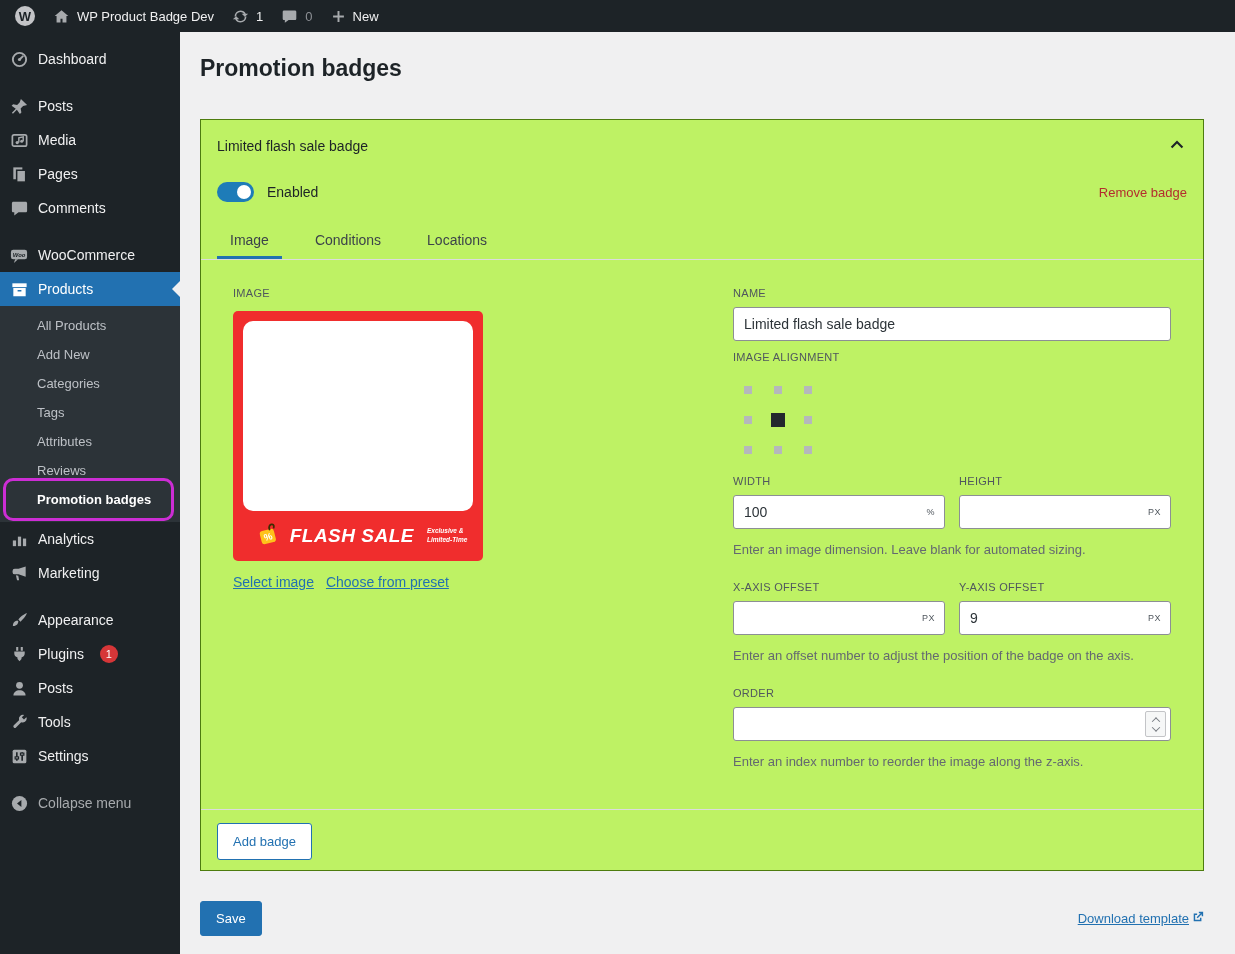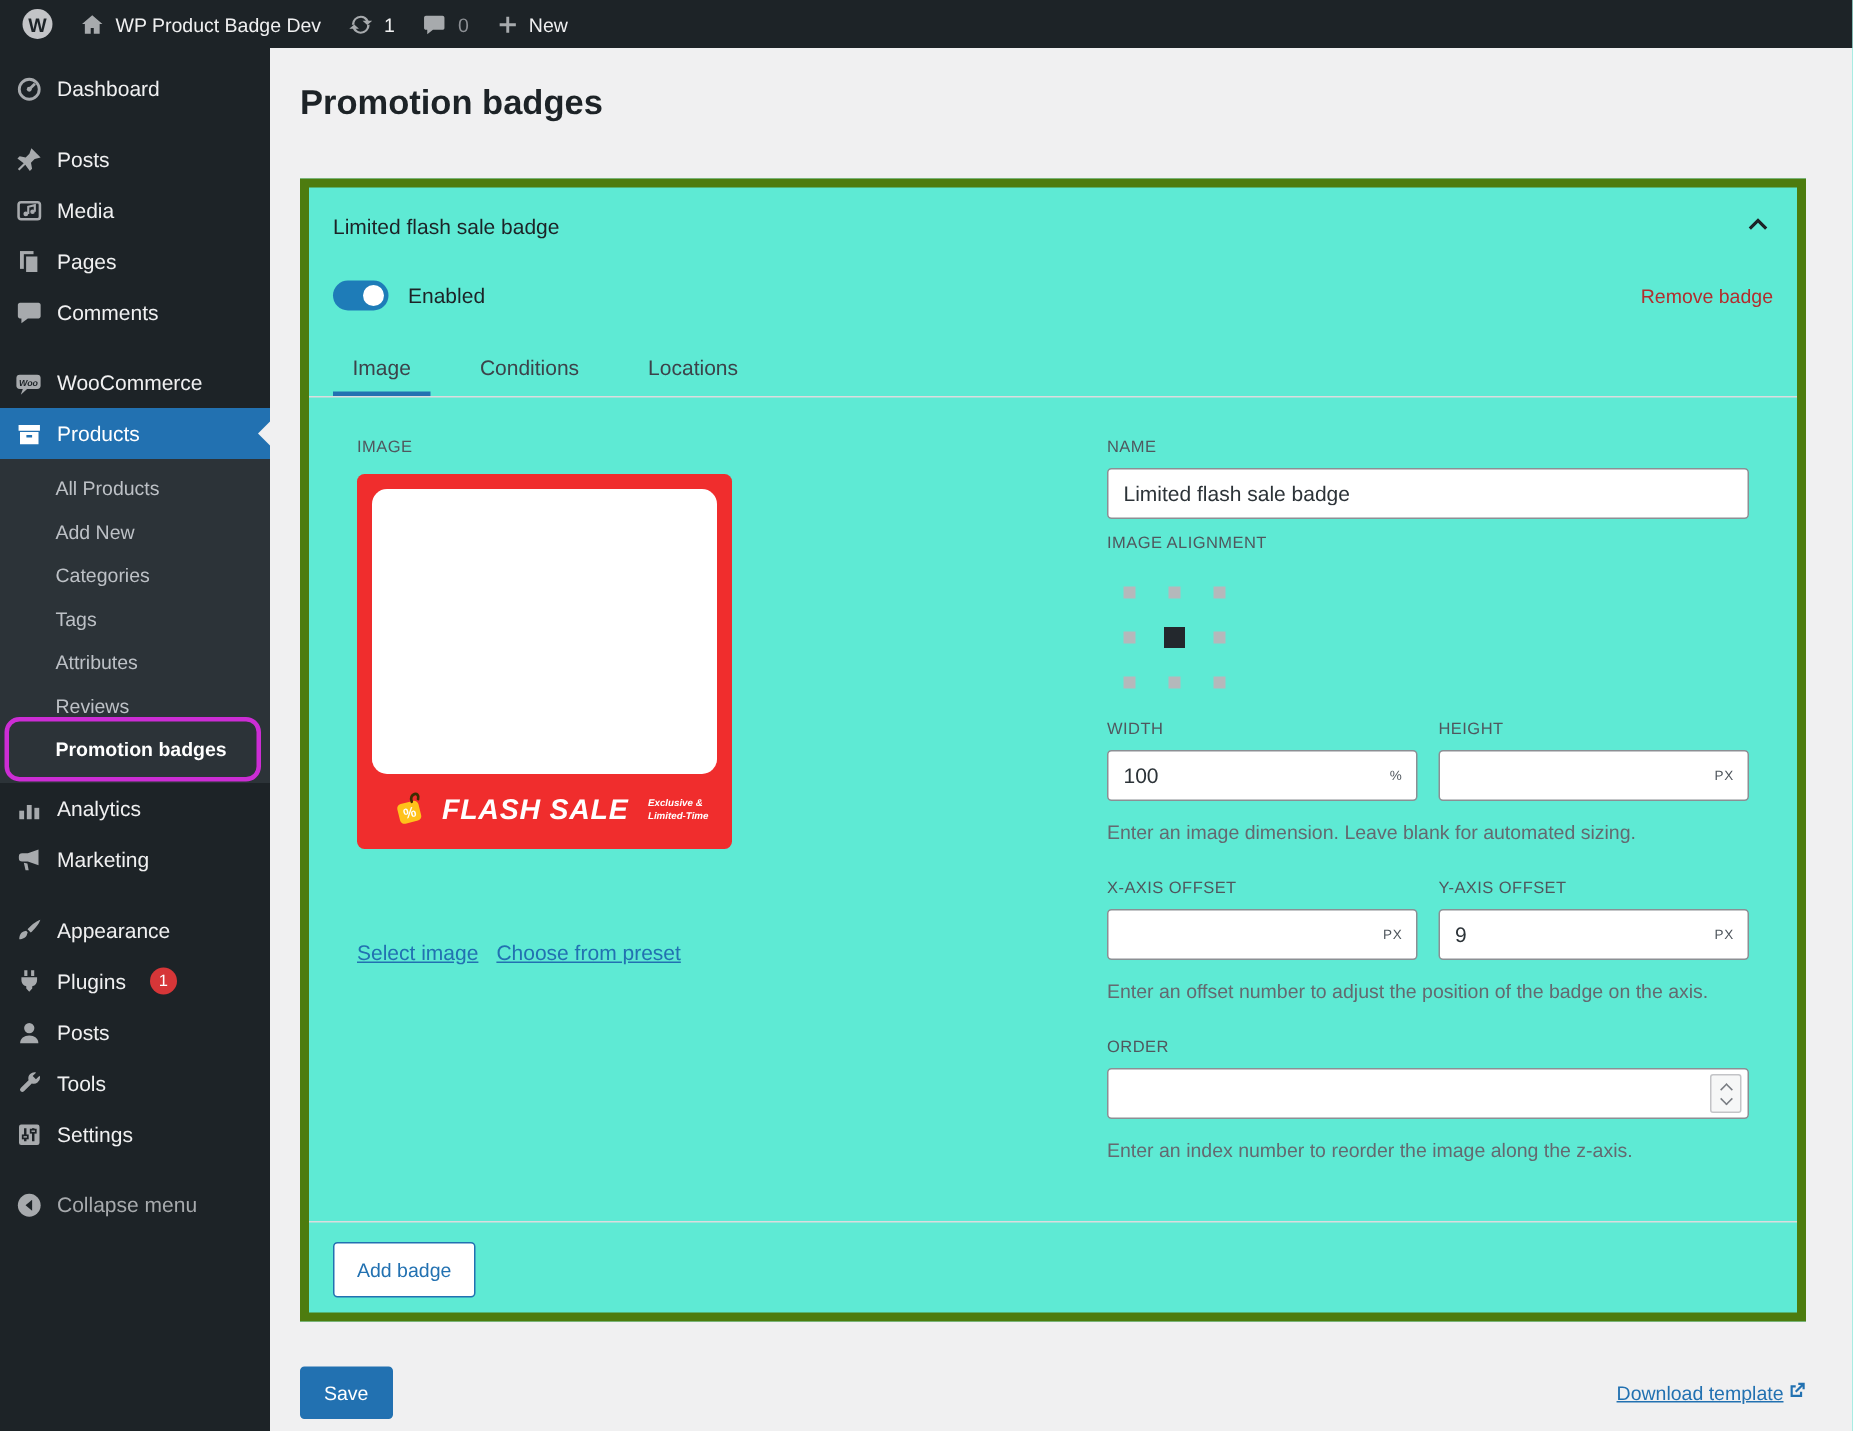--- a/index.html
+++ b/index.html
@@ -49,21 +49,21 @@
   }
   .count-badge {
     display:inline-block; min-width:18px; height:18px; line-height:18px;
     background:#d63638; color:#fff; border-radius:9px; font-size:11px;
     text-align:center; padding:0 3px; margin-left:7px;
   }
   .collapse-item { color:#a7aaad; }
   
   .content { flex:1; padding:14px 31px 0 20px; }
   .page-title { font-size:23px; font-weight:600; color:#1d2327; margin:9px 0 0; }
-  .card { background:#5eead4; border:6px solid #4d7c0f; margin-top:37px; }
+  .card { background:#bef264; border:1px solid #4d7c0f; margin-top:37px; }
   .card-header { display:flex; justify-content:space-between; align-items:center; padding:16px 16px 0; }
   .badge-title { font-size:14px; color:#1d2327; }
   .chevron-btn { background:none; border:none; padding:2px; cursor:pointer; color:#1d2327; }
   .toggle-row { display:flex; align-items:center; justify-content:space-between; padding:27px 16px 0; }
   .toggle-wrap { display:flex; align-items:center; gap:13px; }
   .toggle { width:37px; height:20px; background:#1e7cb8; border-radius:10px; position:relative; cursor:pointer; }
   .toggle-knob { position:absolute; right:3px; top:3px; width:14px; height:14px; border-radius:50%; background:#fff; }
   .toggle-label { font-size:14px; color:#1d2327; }
   .remove-link { color:#b32d2e; font-size:13px; text-decoration:none; cursor:pointer; }
   
@@ -75,21 +75,21 @@
   .col-left { width:500px; flex:none; }
   .col-right { flex:1; }
   .field-label { font-size:11px; color:#50575e; letter-spacing:.3px; margin-bottom:8px; }
   
   .preview { width:250px; height:250px; background:#f02d2d; border-radius:5px; position:relative; margin-top:12px; cursor:pointer; }
   .preview-inner { position:absolute; left:10px; right:10px; top:10px; height:190px; background:#fff; border-radius:10px; }
   .preview-bar { position:absolute; left:0; right:0; bottom:0; height:50px; display:flex; align-items:center; justify-content:center; padding:0 6px 0 14px; }
   .flash-text { color:#fff; font-style:italic; font-weight:bold; font-size:19px; letter-spacing:.5px; margin-left:7px; white-space:nowrap; }
   .flash-sub { color:#fff; font-style:italic; font-weight:bold; font-size:6.5px; line-height:1.35; margin-left:13px; }
   .preview-links { margin-top:13px; display:flex; gap:12px; }
-  .link { color:#2271b1; text-decoration:underline; font-size:14px; cursor:pointer;margin-top:48px; }
+  .link { color:#2271b1; text-decoration:underline; font-size:14px; cursor:pointer; }
   
   .form-field { margin-bottom:10px; }
   .input-wrap { position:relative; }
   .wp-input {
     width:100%; height:34px; border:1px solid #8c8f94; border-radius:3px;
     padding:0 30px 0 10px; font-size:14px; color:#2c3338; background:#fff;
     font-family:"Liberation Sans", sans-serif;
   }
   .unit { position:absolute; right:10px; top:50%; transform:translateY(-50%); font-size:9px; color:#50575e; letter-spacing:.5px; }
   .two-col { display:grid; grid-template-columns:1fr 1fr; gap:14px; }

